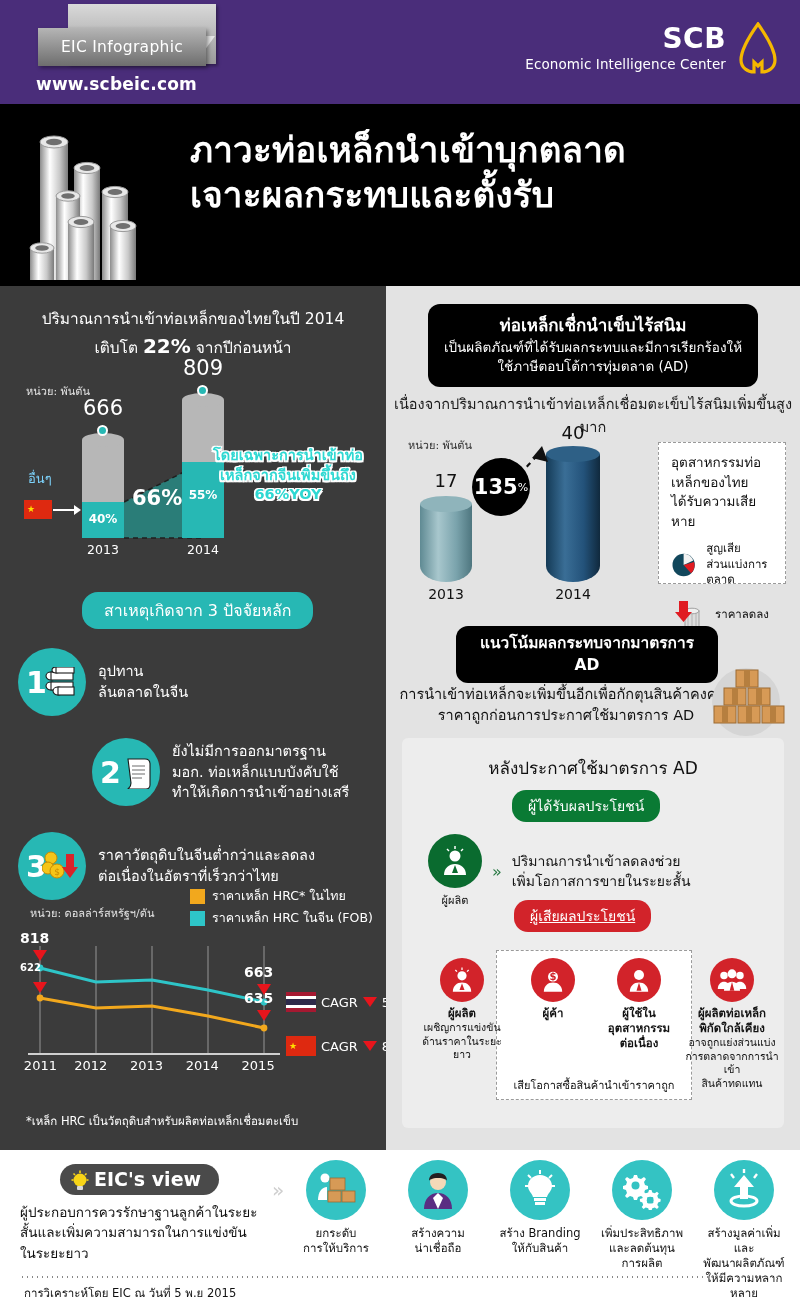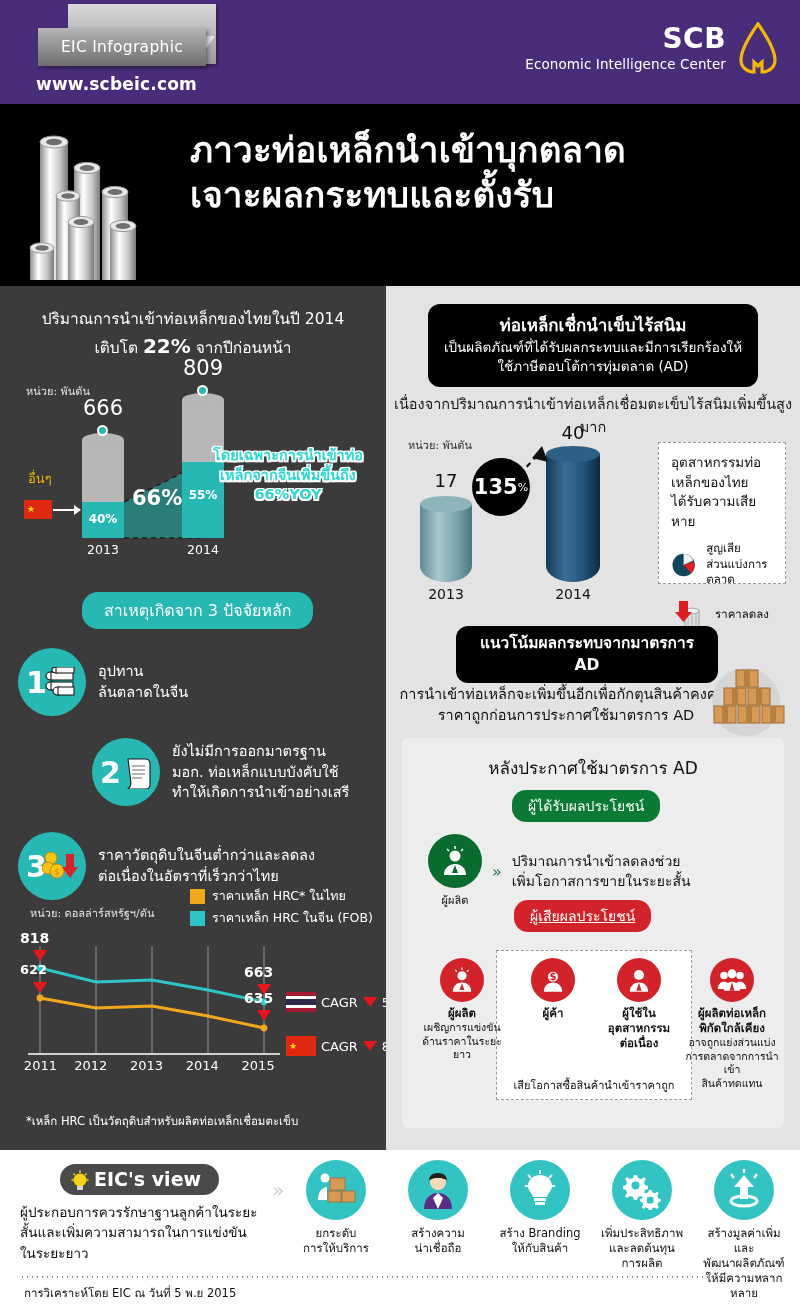--- a/index.html
+++ b/index.html
@@ -99,21 +99,21 @@
     position: absolute; width: 11px; height: 11px; border-radius: 50%;
     background: #27b8b4; border: 2px solid #ffffff;
   }
   .bar-year {
     position: absolute; width: 70px; text-align: center;
     color: #ffffff; font-size: 12.5px;
   }
   .wedge-lbl {
     position: absolute; color:#ffffff; font-size: 21px; font-weight: bold;
   }
-  .other-lbl { position: absolute; color:#eab308; font-size: 13px; }
+  .other-lbl { position: absolute; color:#7dd3fc; font-size: 13px; }
   .cn-flag {
     position: absolute; width: 28px; height: 19px; background:#de2910;
     display:flex; align-items:center; justify-content:flex-start; padding-left:3px;
   }
   .cn-flag i { color:#ffde00; font-size: 9px; font-style: normal; line-height:1;}
   .arrow-line { position:absolute; height:2px; background:#ffffff; }
   .arrow-head {
     position:absolute; width:0;height:0;
     border-left:7px solid #ffffff;
     border-top:5px solid transparent; border-bottom:5px solid transparent;
@@ -464,21 +464,21 @@
         <circle cx="22" cy="32" r="3.4" fill="#2ec5c8"></circle>
           <circle cx="246" cy="66" r="3.4" fill="#2ec5c8"></circle>
         <circle cx="22" cy="62" r="3.4" fill="#f2a81d"></circle>
           <circle cx="246" cy="92" r="3.4" fill="#f2a81d"></circle>
         <polygon points="15,14 29,14 22,25" fill="#e8151c"></polygon>
         <polygon points="15,46 29,46 22,57" fill="#e8151c"></polygon>
         <polygon points="239,48 253,48 246,59" fill="#e8151c"></polygon>
         <polygon points="239,74 253,74 246,85" fill="#e8151c"></polygon>
       </svg>
       <div style="position:absolute;left:2px;top:-6px;color:#fff;font-size:14px;font-weight:bold;">818</div>
-      <div style="position:absolute;left:2px;top:26px;color:#fff;font-size:13px;font-weight:bold;">622</div>
+      <div style="position:absolute;left:2px;top:26px;color:#fff;font-size:10px;font-weight:bold;">622</div>
       <div style="position:absolute;left:226px;top:28px;color:#fff;font-size:14px;font-weight:bold;">663</div>
       <div style="position:absolute;left:226px;top:54px;color:#fff;font-size:14px;font-weight:bold;">635</div>
       <div style="position:absolute;left:0;top:122px;width:268px;color:#fff;font-size:13px;display:flex;">
         <span style="width:45px;text-align:center;">2011</span>
         <span style="width:56px;text-align:center;">2012</span>
         <span style="width:56px;text-align:center;">2013</span>
         <span style="width:56px;text-align:center;">2014</span>
         <span style="width:56px;text-align:center;">2015</span>
       </div>
     </div>

